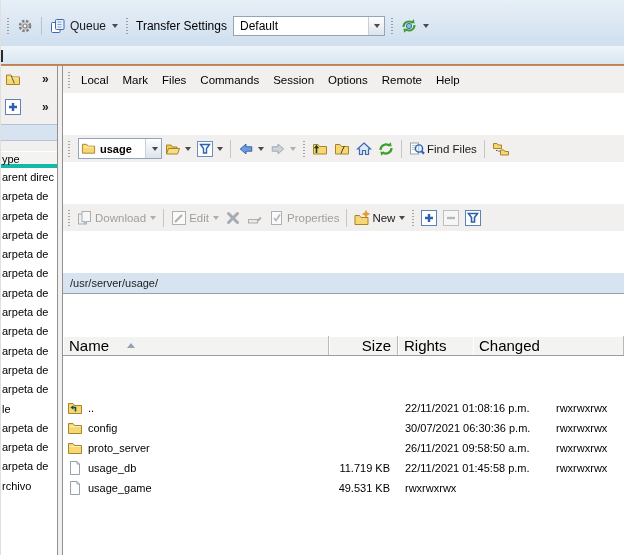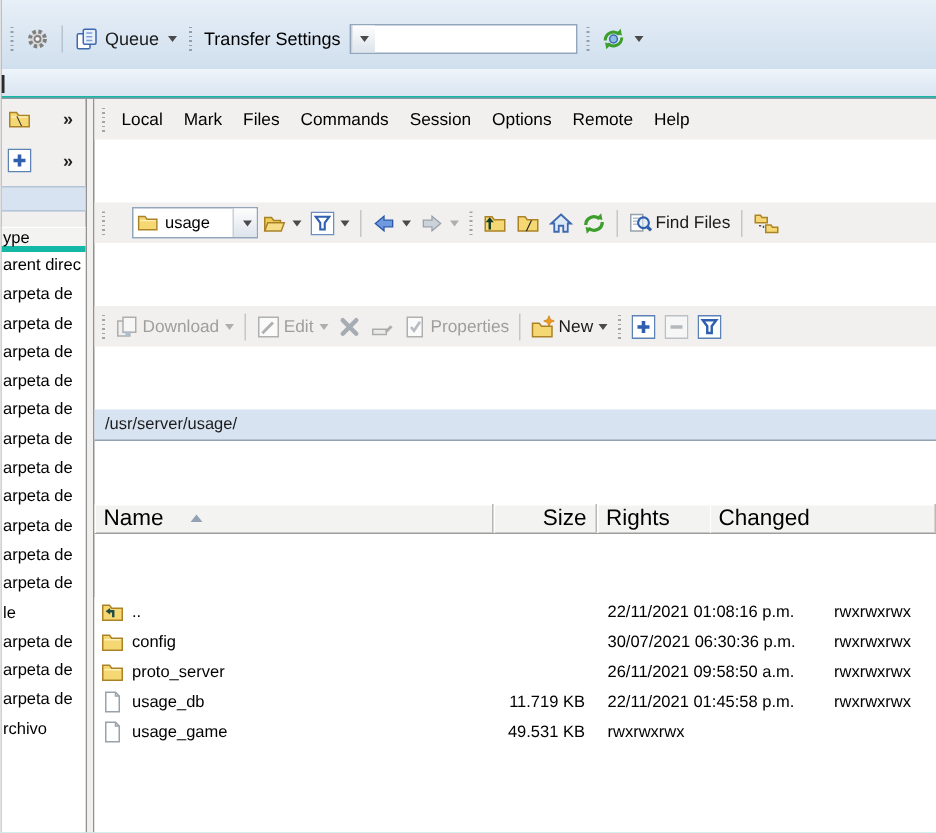--- a/index.html
+++ b/index.html
@@ -1,17 +1,17 @@
 <!DOCTYPE html>
 <html><head>
 <meta charset="utf-8">
 <style>
   html,body{margin:0;padding:0;}
   .screen{
-    position:relative;width:624px;height:555px;overflow:hidden;background:#14b8a6;
+    position:relative;width:624px;height:555px;overflow:hidden;background:#f97316;
     font-family:"Liberation Sans","DejaVu Sans",sans-serif;font-size:11px;color:#000;
     border-left:1px solid #e0e0e0;box-sizing:border-box;
   }
   
   .topbar{height:65px;border-bottom:1px solid #8c98a4;}
   .topbar-controls{height:46px;display:flex;align-items:center;padding:6px 4px 0 2px;box-sizing:border-box;
     background:linear-gradient(#e7eff7,#d0dfee);}
   .topbar-lower{height:18px;background:linear-gradient(#eef4fa,#d9e5f1);position:relative;}
   .edge-fragment{position:absolute;left:0;bottom:2px;width:2px;height:12px;background:#2a2a2a;}
   .tb-btn{display:flex;align-items:center;gap:4px;background:transparent;border:0;padding:2px 4px;
@@ -45,21 +45,21 @@
     padding:2px 0 0 1px;font-size:11px;}
   .lp-rows{position:absolute;top:102px;left:0;right:0;bottom:0;background:#fff;overflow:hidden;}
   .lp-row-item{height:19.3px;line-height:19.3px;padding-left:1px;white-space:nowrap;overflow:hidden;color:#000;}
   
   .toolrow{height:27px;display:flex;align-items:center;background:#f1f0ee;padding-left:1px;box-sizing:border-box;}
   .menu-item{padding:4px 7px;font-size:11.5px;cursor:default;}
   .icon16{width:16px;height:16px;display:inline-flex;flex:0 0 auto;}
   .iconbtn{display:flex;align-items:center;gap:2px;background:transparent;border:0;padding:2px 3px;cursor:default;
     font:11.5px "Liberation Sans","DejaVu Sans",sans-serif;color:#1a1a1a;}
   .iconbtn.dis{color:#9e9e9e;}
-  .loc-combo{width:84px;height:21px;margin-left:14px;}
+  .loc-combo{width:84px;height:21px;margin-left:4px;font-weight:bold;}
   .loc-combo .val{padding:0 3px;font-size:11px;}
   
   .pathbar{height:21px;background:#d7e3f0;border-bottom:1px solid #93a1b1;display:flex;align-items:center;
     padding-left:7px;box-sizing:border-box;font-size:11px;color:#1c1c1c;}
   
   .fhead{display:flex;height:19px;background:#f3f3f1;border-bottom:1px solid #9d9d9d;flex:0 0 auto;}
   .fcol{box-shadow:inset 1px 1px 0 #fff;border-right:1px solid #b9b9b9;display:flex;align-items:center;
     padding:0 6px;font-size:15px;box-sizing:border-box;}
   .fh-name{width:266px;}
   .fh-size{width:69px;justify-content:flex-end;}
@@ -98,20 +98,21 @@
               <rect x="5.5" y="1.5" width="8.5" height="10" rx="1" fill="#e8f0fb" stroke="#3f69ae"></rect>
               <path d="M7.5 4h4M7.5 6.5h4M7.5 9h4" stroke="#7fa1d4" stroke-width="1"></path>
             </svg>
         </span>
         <span>Queue</span>
         <span class="caret"></span>
       </button>
       <span class="grip"></span>
       <span class="tb-label">Transfer Settings</span>
       <div class="combo ts-combo">
+        <span class="val">Default</span>
         <span class="combo-btn">
             <span class="caret"></span>
           </span>
       </div>
       <span class="grip"></span>
       <button class="tb-btn">
         <span class="icon16">
           <svg width="17" height="16" viewBox="0 0 16 16">
               <path d="M2.5 9 a5.5 5.5 0 0 1 9.2 -4.1" fill="none" stroke="#3d9e2d" stroke-width="2"></path>
               <polygon points="12.8,1.2 13.6,5.6 9.4,4.6" fill="#3d9e2d"></polygon>

